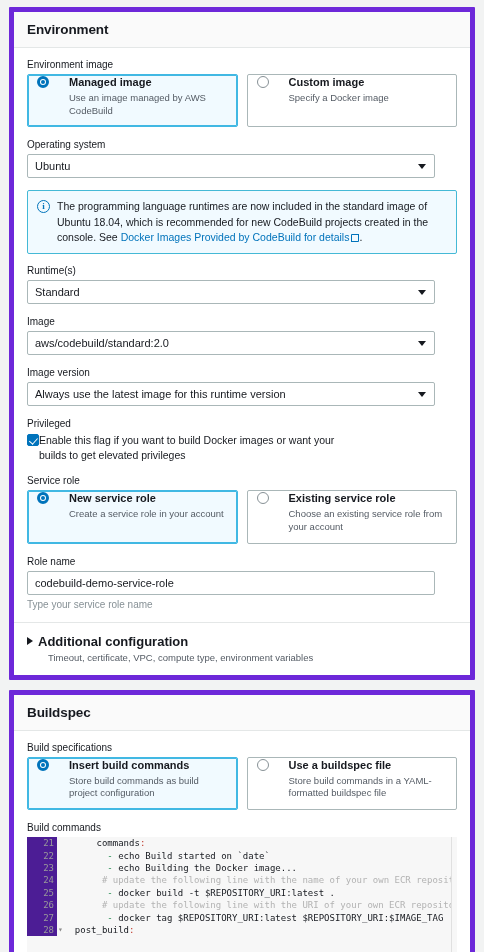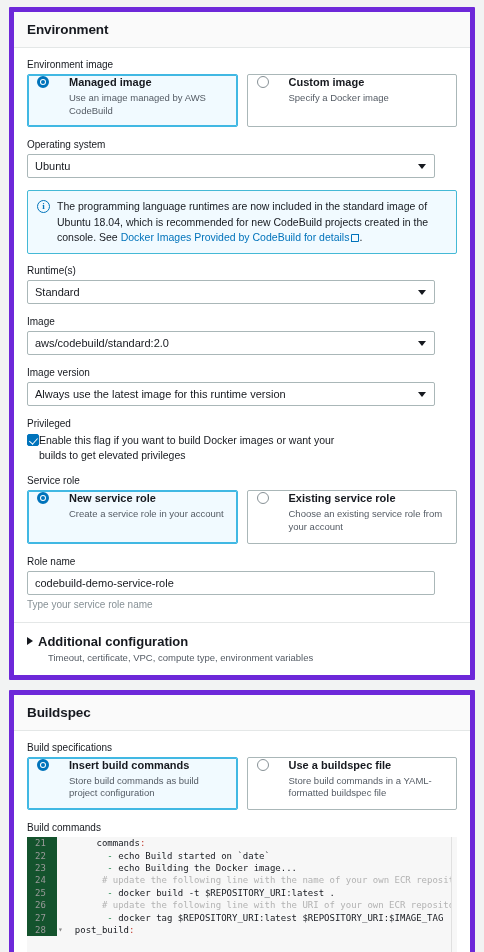--- a/index.html
+++ b/index.html
@@ -264,24 +264,24 @@
     position: relative;
     height: 209px;
   }
   .code-line {
     display: flex;
     height: 12.4px;
     white-space: pre;
   }
   .gutter {
     flex: 0 0 30px;
-    text-align: center;
+    text-align: right;
     padding-right: 3px;
     color: #9a9a9a;
-    background: #14532d;
+    background: #4c1d95;
     user-select: none;
   }
   .fold {
     flex: 0 0 7px;
     color: #8a8a8a;
     font-size: 8px;
     text-align: center;
   }
   .code { flex: 1 1 auto; color: #16191f; overflow: hidden; }
   .c-comment { color: #b3b3b3; }

